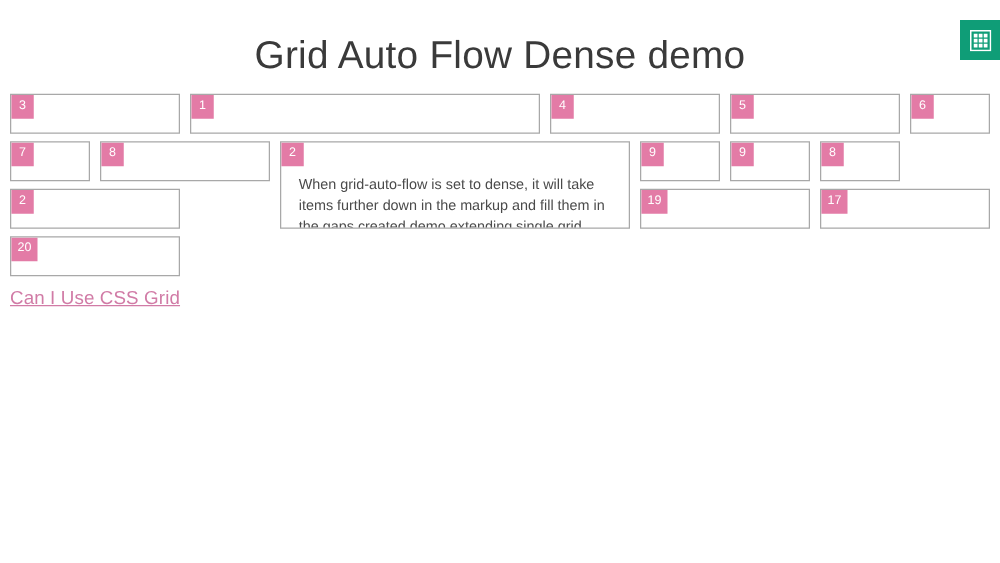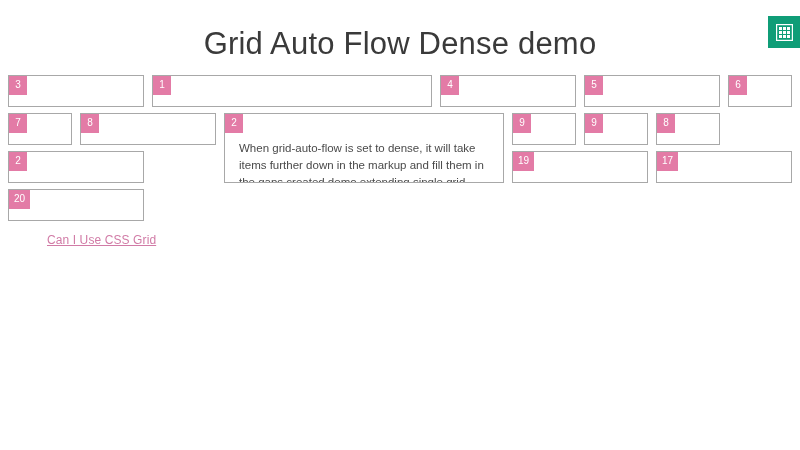--- a/index.html
+++ b/index.html
@@ -91,24 +91,23 @@
   .span2  { grid-column: span 2; }
   .span4  { grid-column: span 4; }
   .rows2  { grid-row: span 2; }
 
   
   .footer-link-wrap {
     padding: 9px 8px 0 8px;
   }
   .footer-link {
     color: #d17ba6;
-    font-size: 12px;
+    font-size: 15px;
     text-decoration: underline;
     letter-spacing: 0.1px;
-    margin-left: 39px;
   }
 </style>
 </head>
 <body>
 
 <div class="page">
 
   <div class="corner-badge">
     <span>
       <svg width="17" height="17" viewBox="0 0 17 17" aria-hidden="true">

